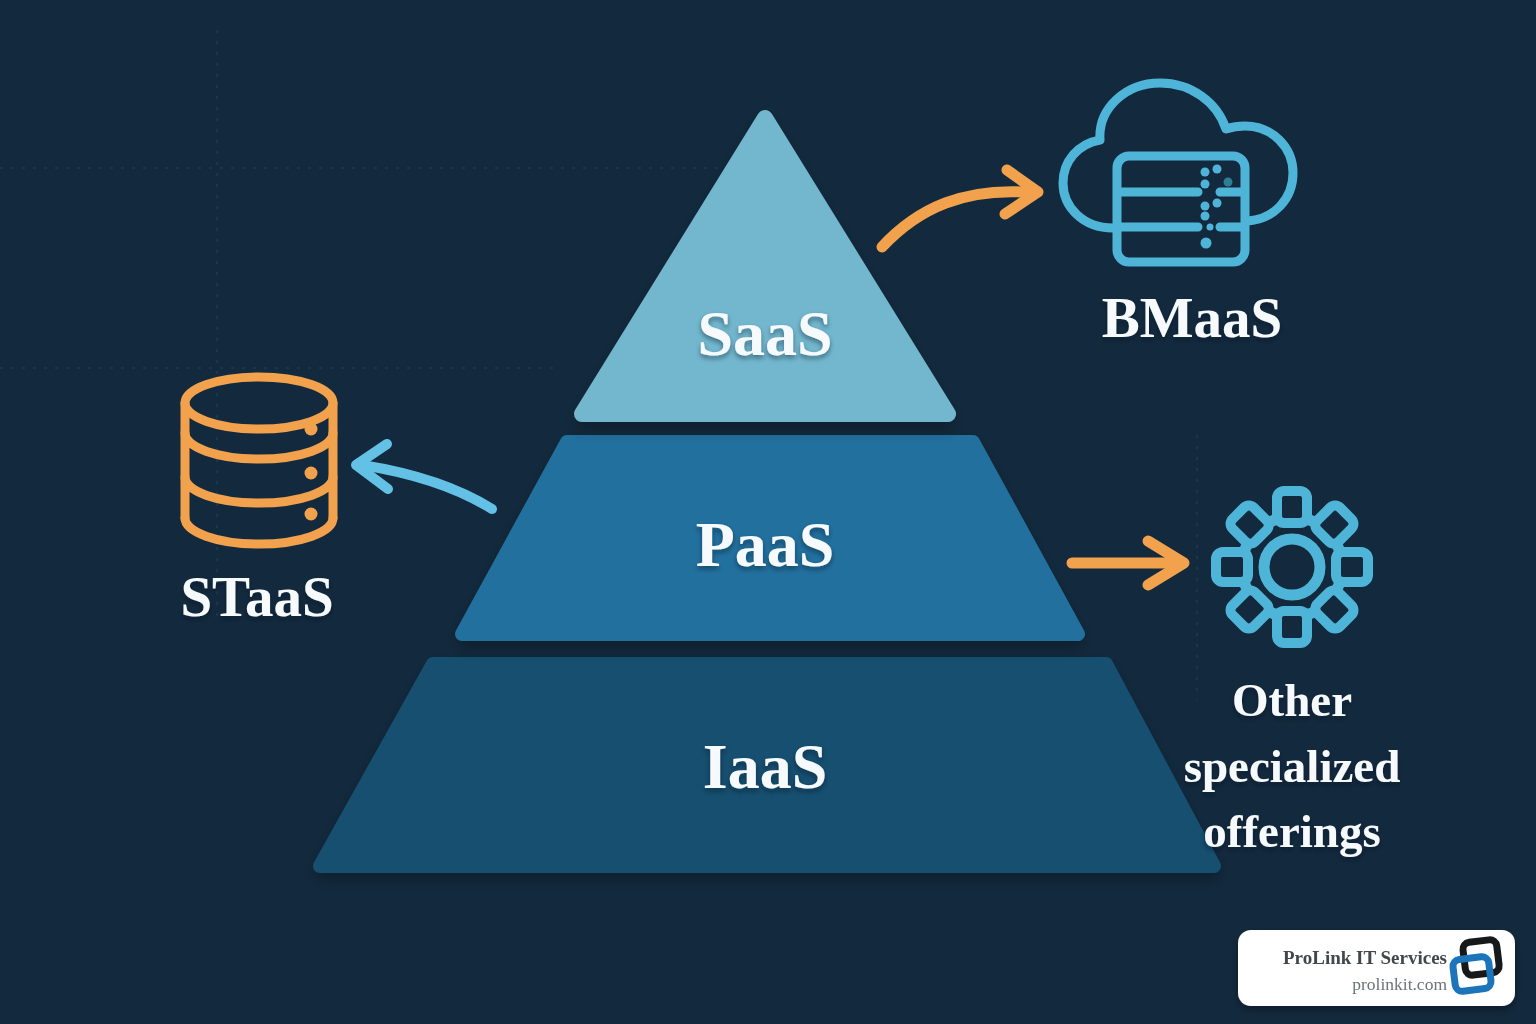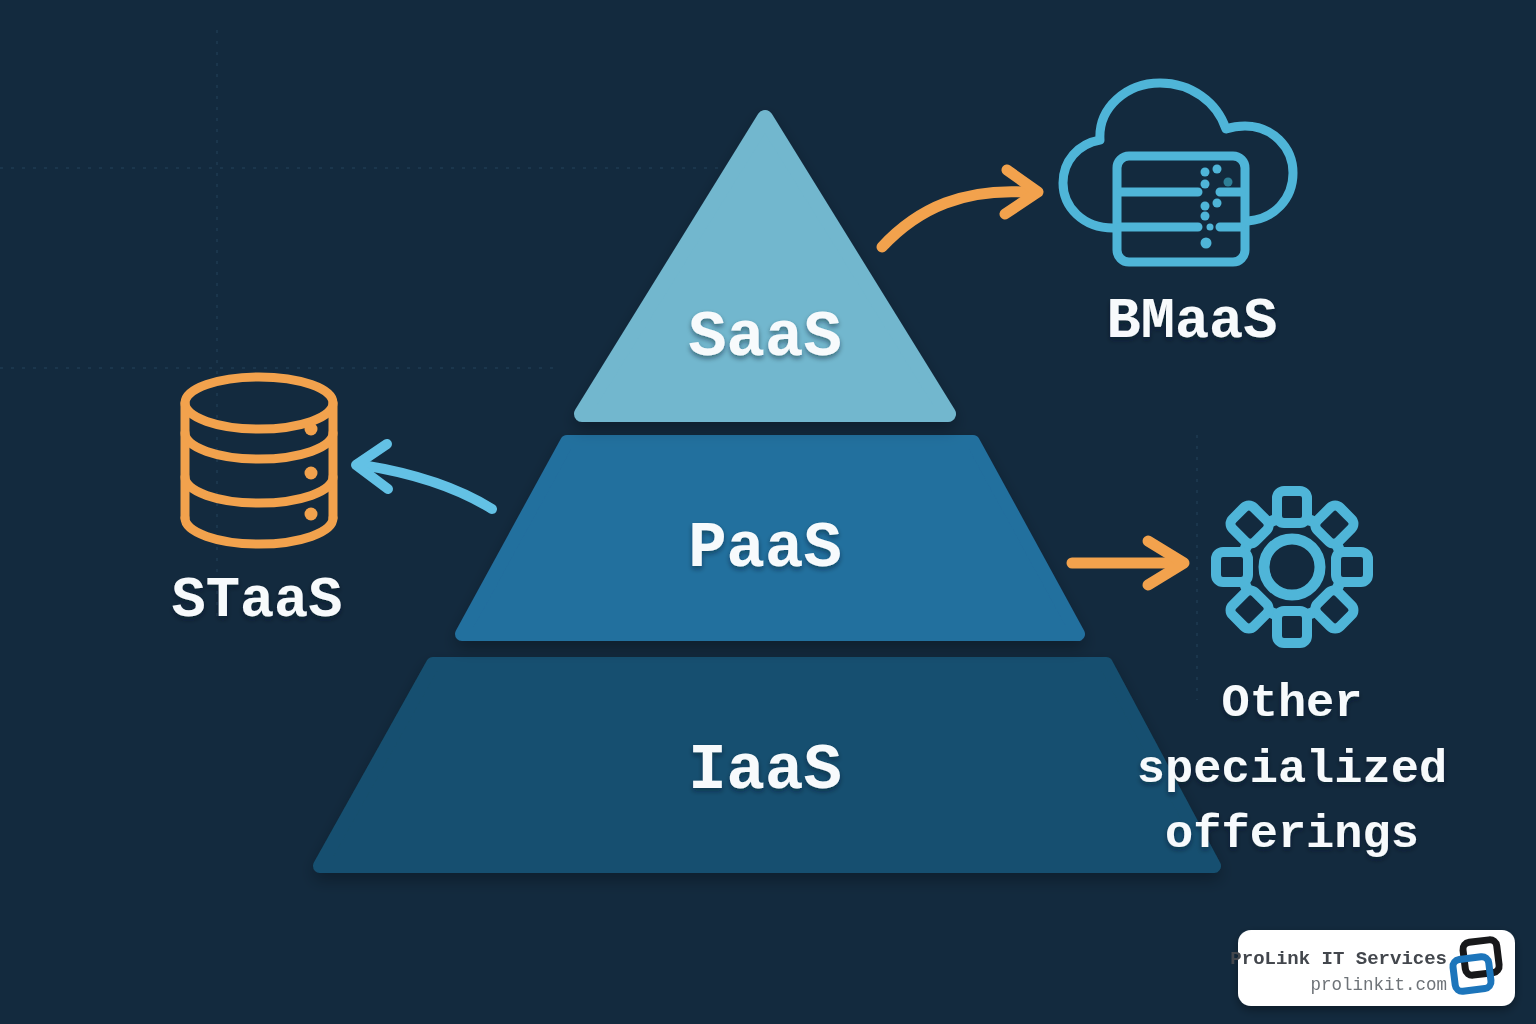--- a/index.html
+++ b/index.html
@@ -18,21 +18,21 @@
     --logoblue:#1c75bb;
     --logoblack:#17181a;
     --dotteal:#2e7f96;
   }
   html,body{margin:0;padding:0;background:#000;}
   .canvas{
     position:relative;
     width:1536px;height:1024px;
     background:var(--bg);
     overflow:hidden;
-    font-family:Liberation Mono, monospace;
+    font-family:Liberation Serif, serif;
   }
   svg{position:absolute;inset:0;display:block;}
   .gridline{stroke:var(--grid);stroke-width:1.5;stroke-dasharray:3 8;opacity:.28;fill:none;}
   .layer-saas{fill:var(--saas);stroke:var(--saas);stroke-width:16;stroke-linejoin:round;}
   .layer-paas{fill:var(--paas);stroke:var(--paas);stroke-width:14;stroke-linejoin:round;}
   .layer-iaas{fill:var(--iaas);stroke:var(--iaas);stroke-width:14;stroke-linejoin:round;}
   .layer-label{font-size:64px;font-weight:700;fill:var(--white);text-anchor:middle;}
   .callout-label{font-size:57px;font-weight:700;fill:var(--white);text-anchor:middle;}
   .offer-label{font-size:47px;font-weight:700;fill:var(--white);text-anchor:middle;}
   .arrow-orange{stroke:var(--orange);stroke-width:11;fill:none;stroke-linecap:round;stroke-linejoin:round;}

